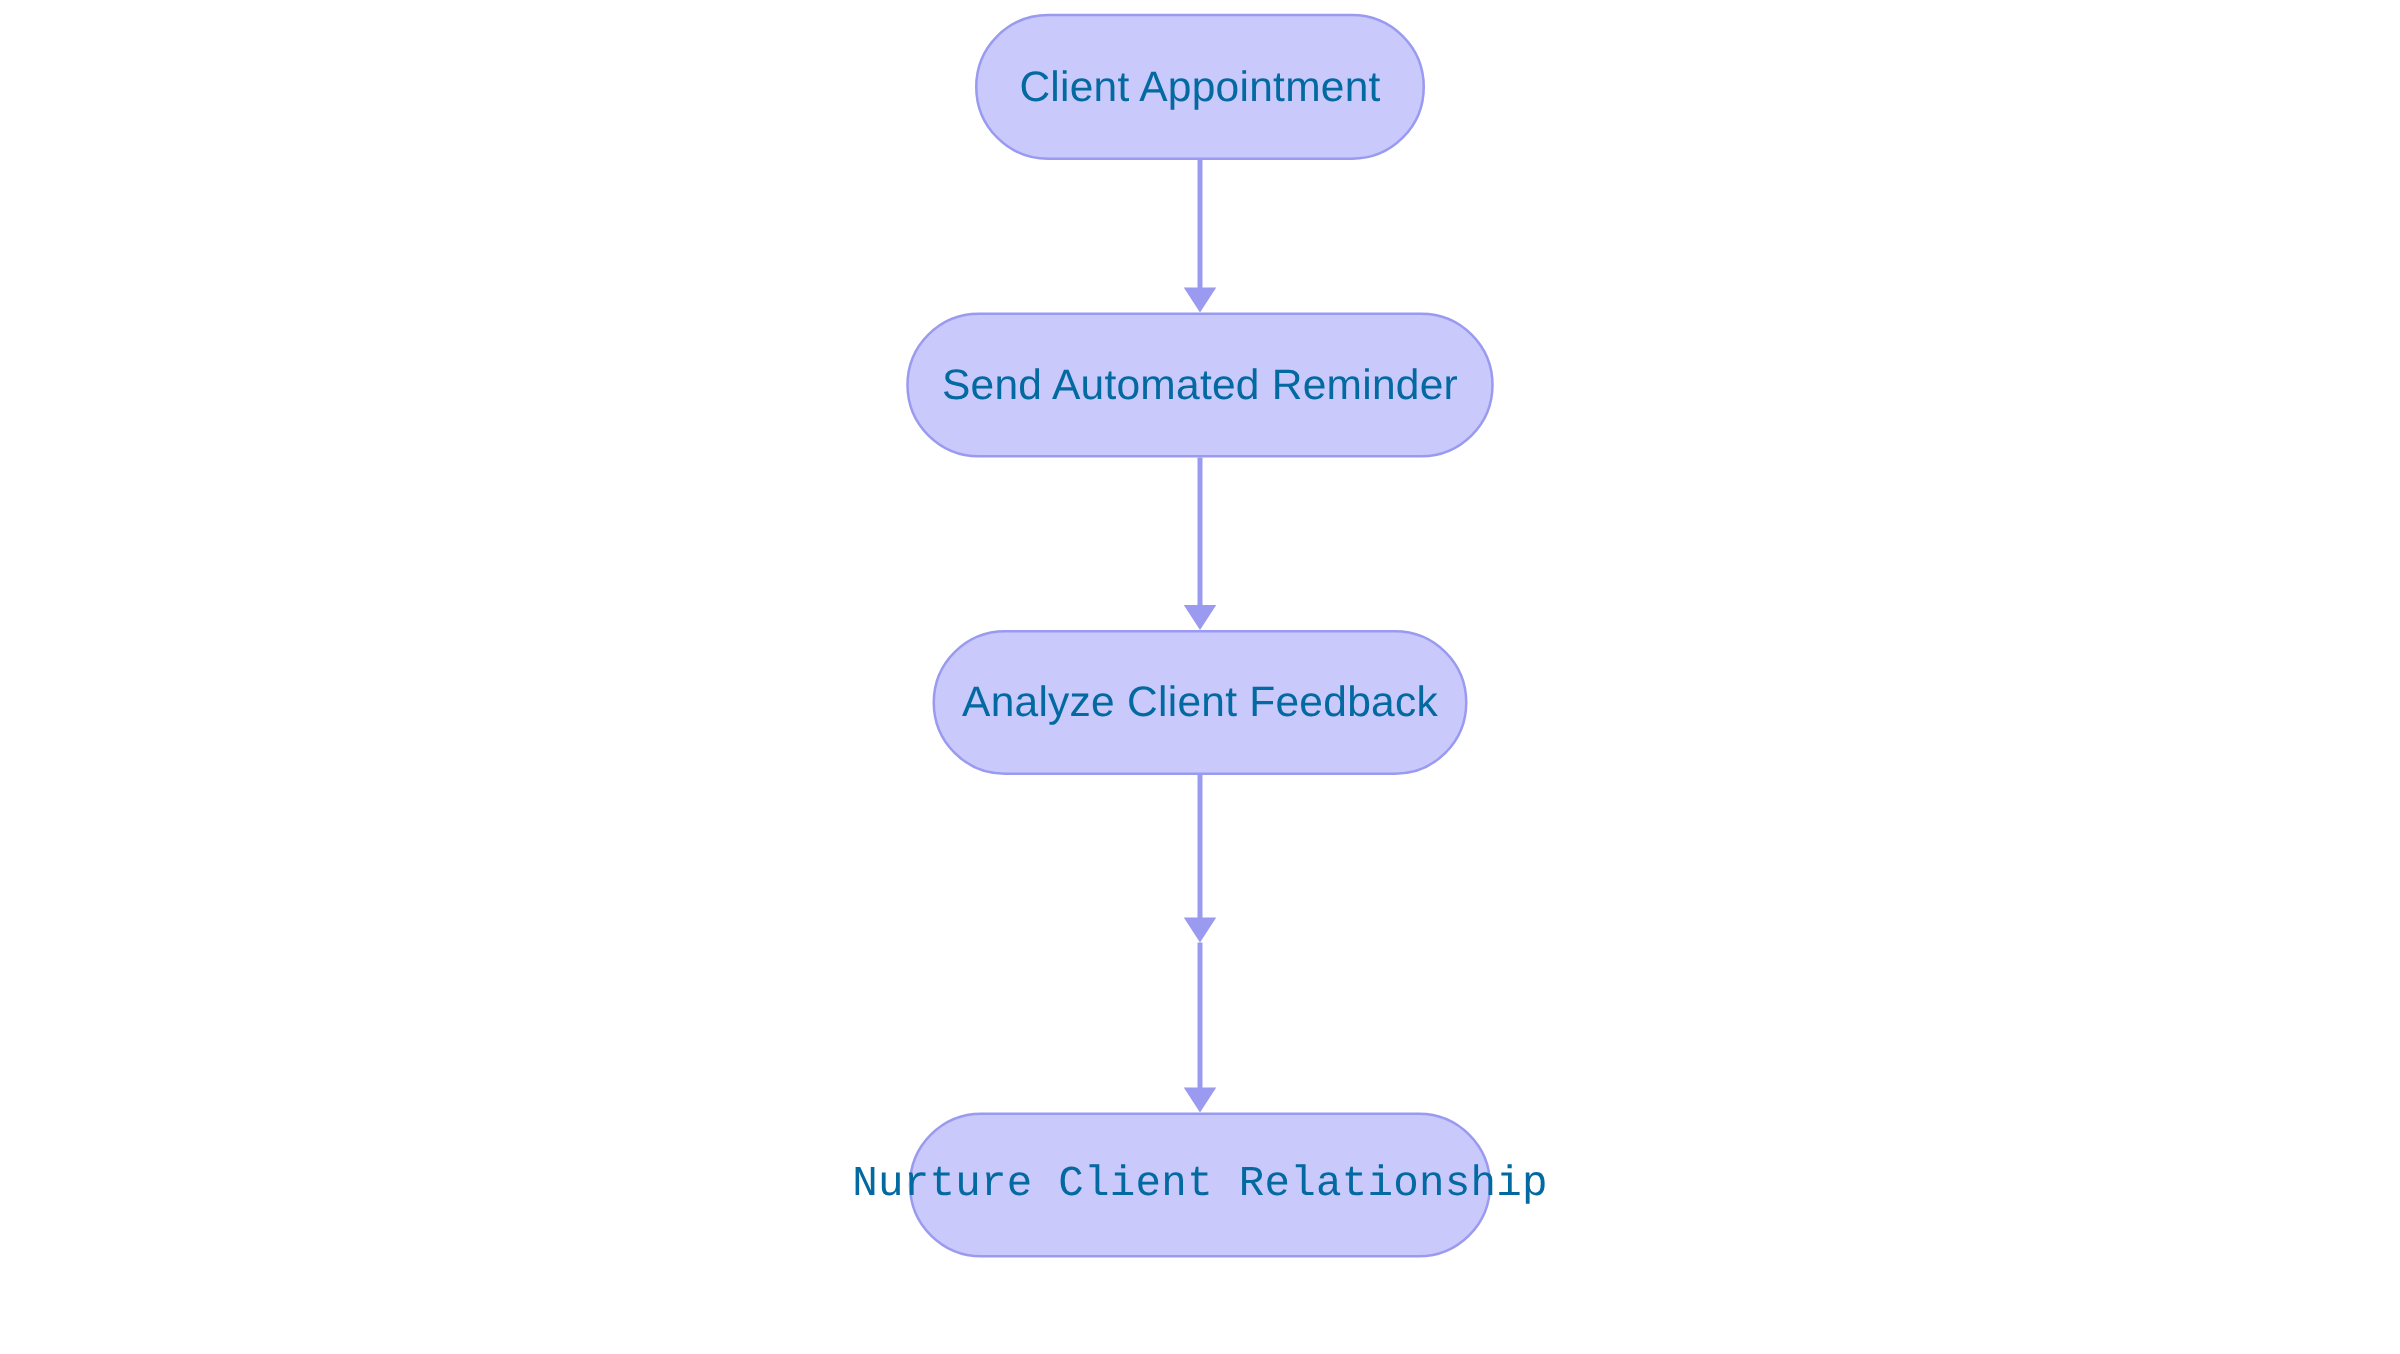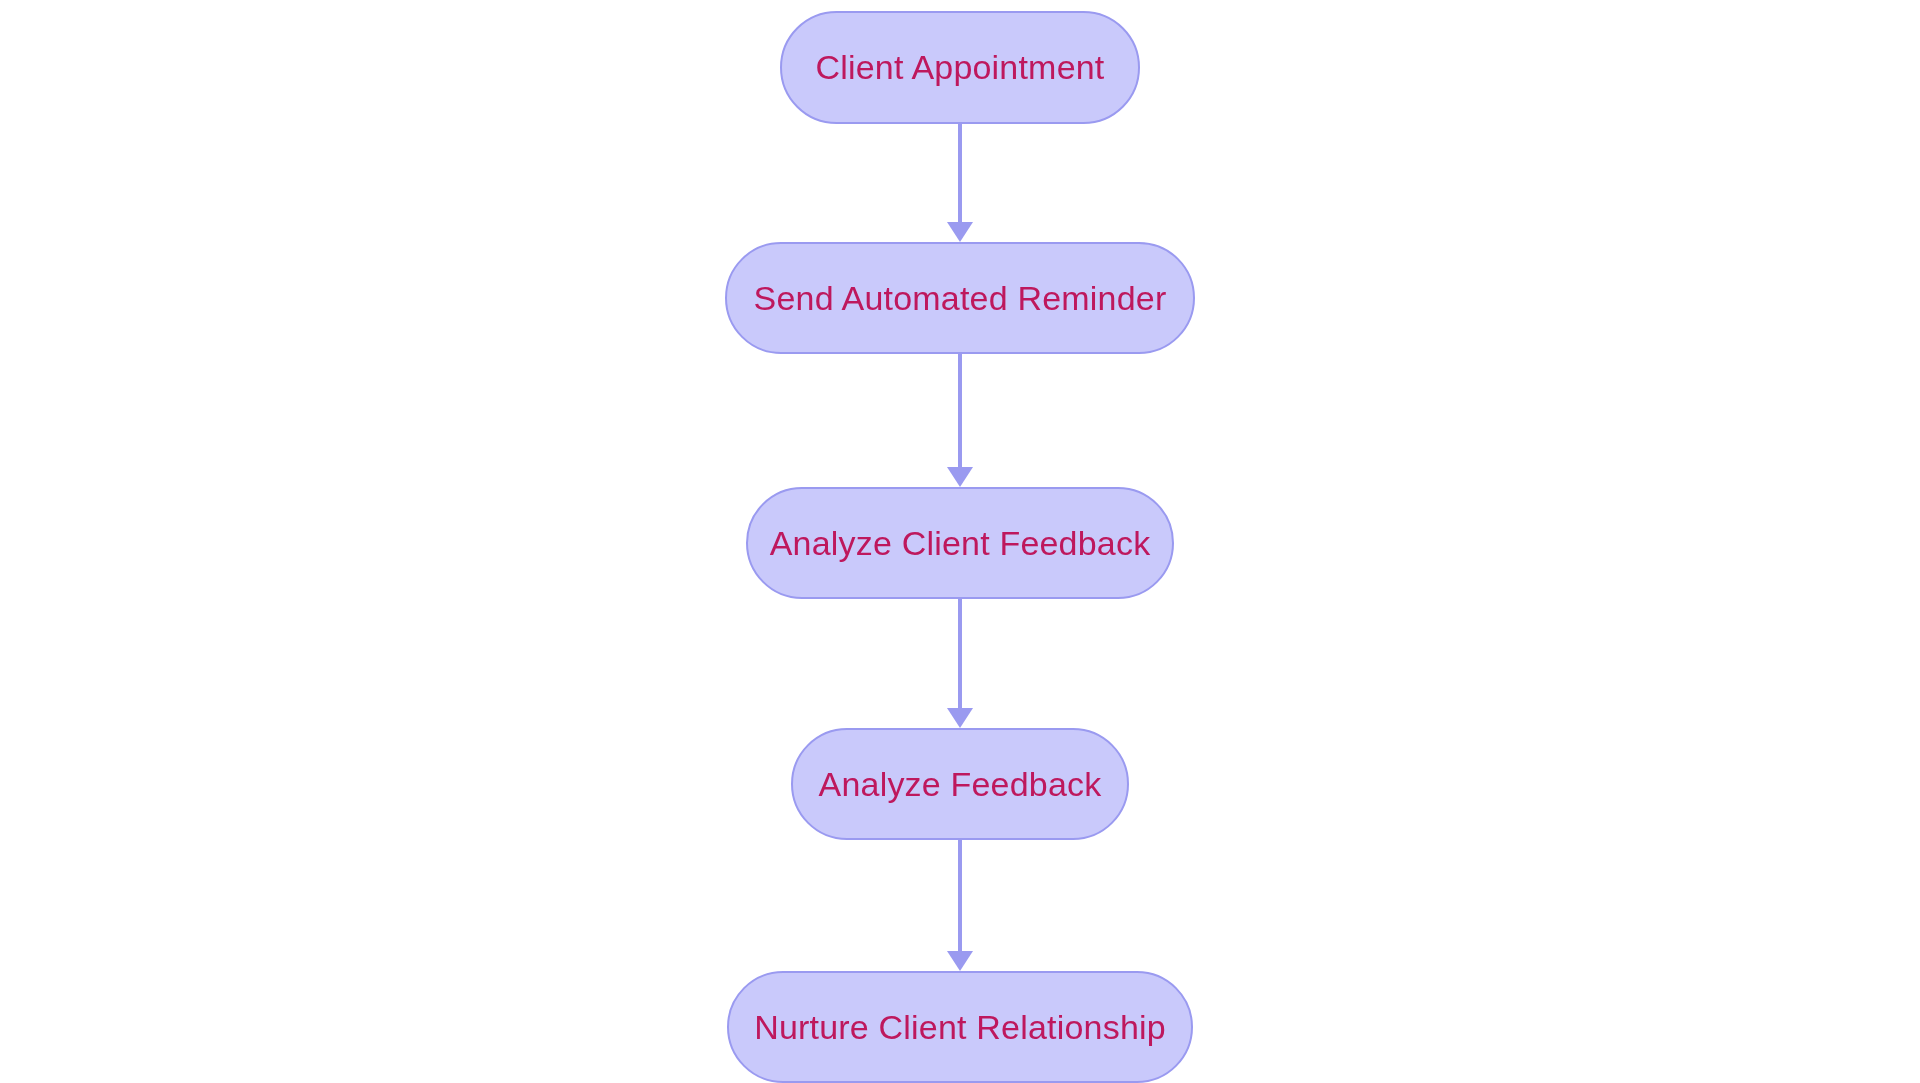--- a/index.html
+++ b/index.html
@@ -30,36 +30,36 @@
     align-items: center;
   }
   .node {
     box-sizing: border-box;
     background: #c9c9fb;
     border: 2px solid #9a9af0;
     border-radius: 999px;
     display: flex;
     align-items: center;
     justify-content: center;
-    color: #be185d;
+    color: #0369a1;
     font-size: 34px;
     font-weight: 400;
     letter-spacing: 0.2px;
     white-space: nowrap;
     line-height: 1;
   }
   .node-label {
     display: block;
     padding: 0 14px;
   }
   .n1 { width: 360px; height: 117px; margin-top: 11px; }
   .n2 { width: 470px; height: 116px; }
   .n3 { width: 428px; height: 116px; }
   .n4 { width: 338px; height: 116px; }
-  .n5 { width: 466px; height: 116px; }
+  .n5 { width: 466px; height: 116px; font-family: Liberation Mono, monospace; }
 
   .connector {
     position: relative;
     width: 40px;
     display: flex;
     flex-direction: column;
     align-items: center;
     justify-content: flex-start;
   }
   .conn-line {
@@ -106,23 +106,20 @@
 
     <div class="node n3">
       <span class="node-label">Analyze Client Feedback</span>
     </div>
 
     <div class="connector c3">
       <div class="conn-line"></div>
       <div class="conn-head"></div>
     </div>
 
-    <div class="node n4">
-      <span class="node-label">Analyze Feedback</span>
-    </div>
 
     <div class="connector c4">
       <div class="conn-line"></div>
       <div class="conn-head"></div>
     </div>
 
     <div class="node n5">
       <span class="node-label">Nurture Client Relationship</span>
     </div>
 

